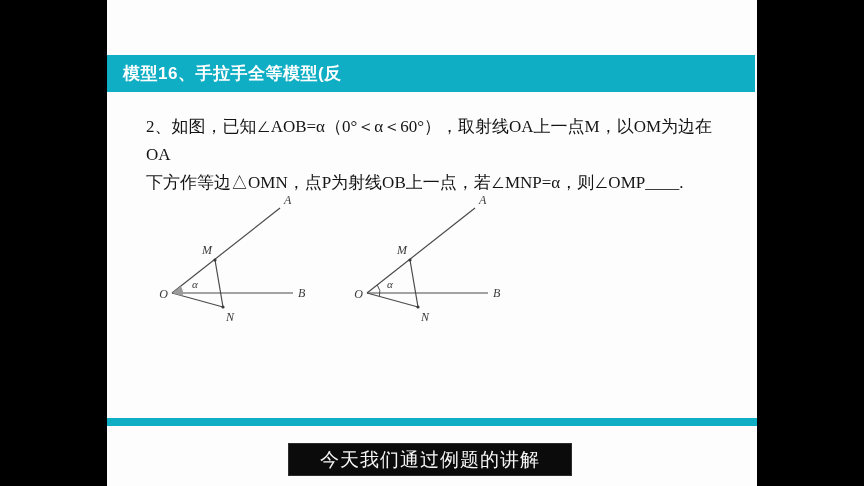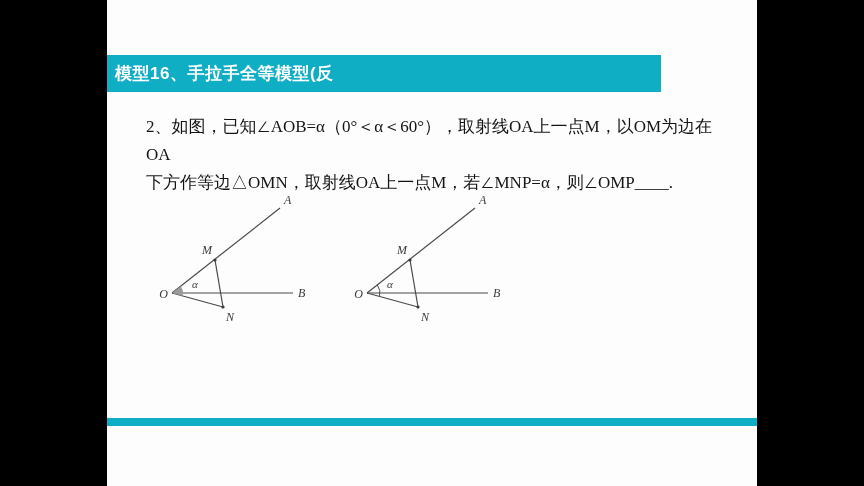--- a/index.html
+++ b/index.html
@@ -5,23 +5,23 @@
   html,body{margin:0;padding:0;background:#000;}
   .stage{
     position:relative;width:864px;height:486px;background:#000;overflow:hidden;
     font-family:"Liberation Sans","DejaVu Sans",sans-serif;
   }
   .white-panel{
     position:absolute;left:107px;top:0;width:650px;height:486px;
     background:#fdfdfd;
   }
   .header-bar{
-    position:absolute;left:107px;top:55px;width:554px;height:37px;
+    position:absolute;left:107px;top:55px;width:648px;height:37px;
     background:#10aec4;display:flex;align-items:center;box-sizing:border-box;
-    padding-left:8px;
+    padding-left:16px;
   }
   .header-bar .title{
     color:#ffffff;font-size:17px;font-weight:bold;letter-spacing:0.5px;
     font-family:"Liberation Sans","DejaVu Sans",sans-serif;
   }
   .problem{
     position:absolute;left:146px;top:113px;width:580px;
     color:#141414;font-size:17px;line-height:28px;
     font-family:Liberation Serif, serif;
   }
@@ -55,21 +55,21 @@
 <div class="stage">
 
   <div class="white-panel"></div>
 
   <div class="header-bar">
     <span class="title">模型16、手拉手全等模型(反</span>
   </div>
 
   <div class="problem">
     <div>2、如图，已知∠AOB=α（0°＜α＜60°），取射线OA上一点M，以OM为边在OA</div>
-    <div>下方作等边△OMN，取射线OA上一点M，若∠MNP=α，则∠OMP____.</div>
+    <div>下方作等边△OMN，点P为射线OB上一点，若∠MNP=α，则∠OMP____.</div>
   </div>
 
   <svg class="diagram first" viewBox="0 0 200 140">
 
     <line x1="22" y1="103" x2="130" y2="18" stroke="#4a4a4a" stroke-width="1.2"></line>
 
     <line x1="22" y1="103" x2="143" y2="103" stroke="#4a4a4a" stroke-width="1.2"></line>
 
     <line x1="65" y1="70" x2="73" y2="117" stroke="#4a4a4a" stroke-width="1.2"></line>
 
@@ -98,14 +98,17 @@
     <text x="18" y="108" text-anchor="end">O</text>
     <text x="134" y="14">A</text>
     <text x="148" y="107">B</text>
     <text x="52" y="64">M</text>
     <text x="76" y="131">N</text>
     <text x="42" y="98" class="alpha">α</text>
   </svg>
 
   <div class="bottom-stripe"></div>
 
+  <div class="subtitle-box">
+    <span class="subtitle-text">今天我们通过例题的讲解</span>
+  </div>
 
 </div>
 
 </body></html>

